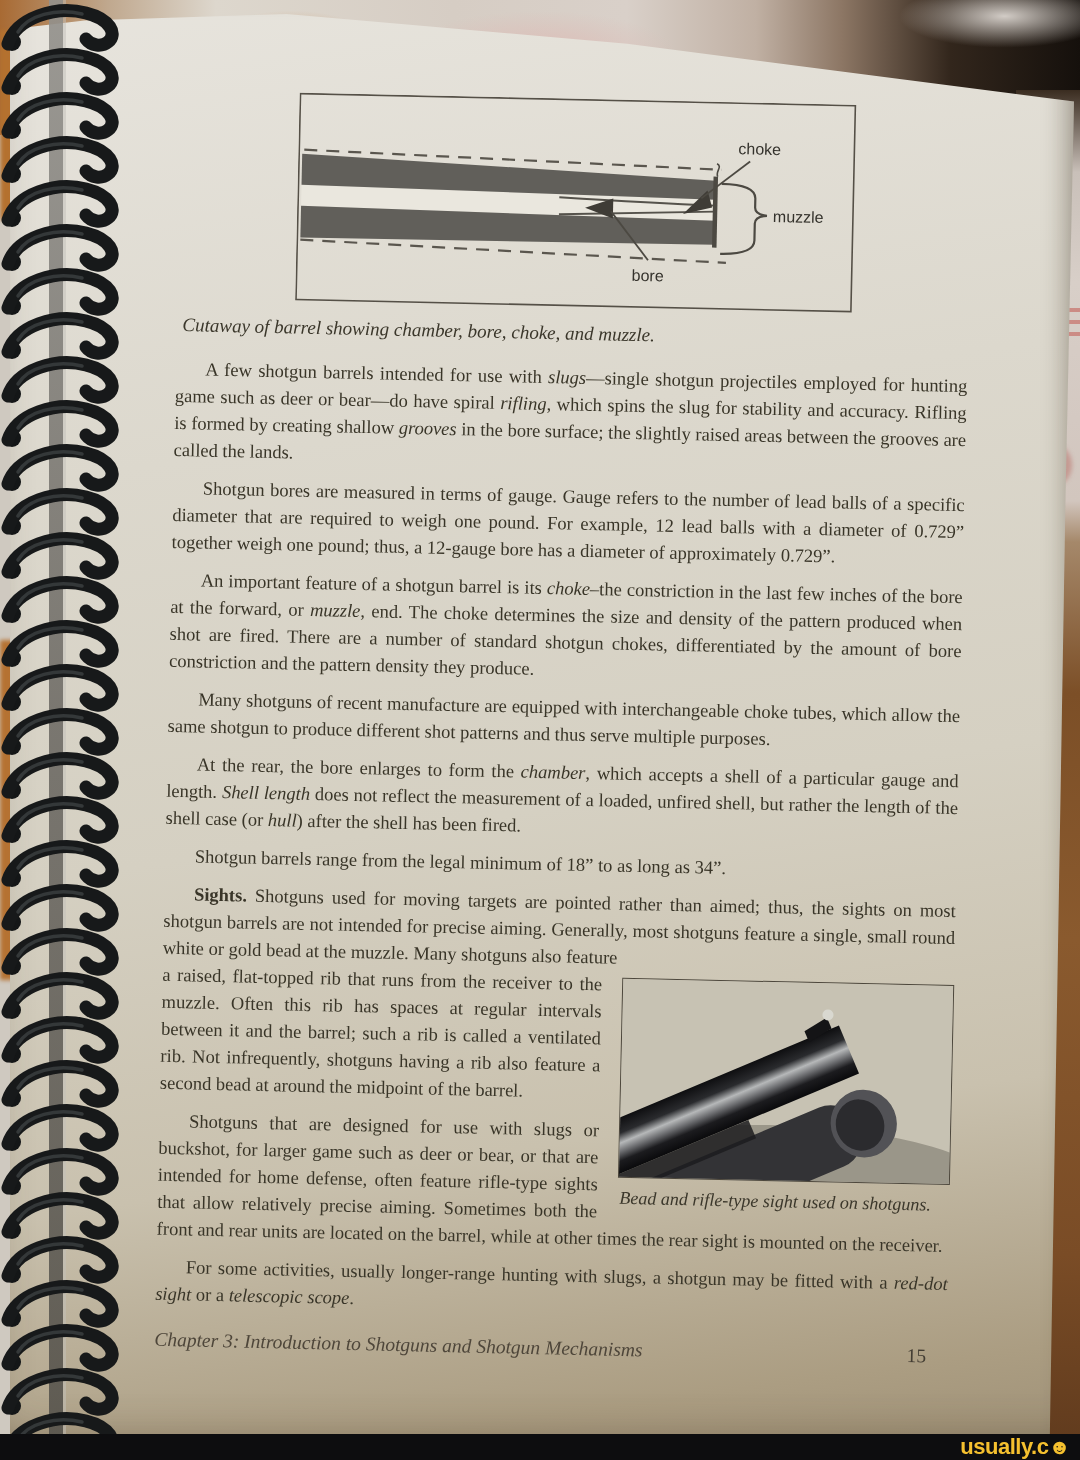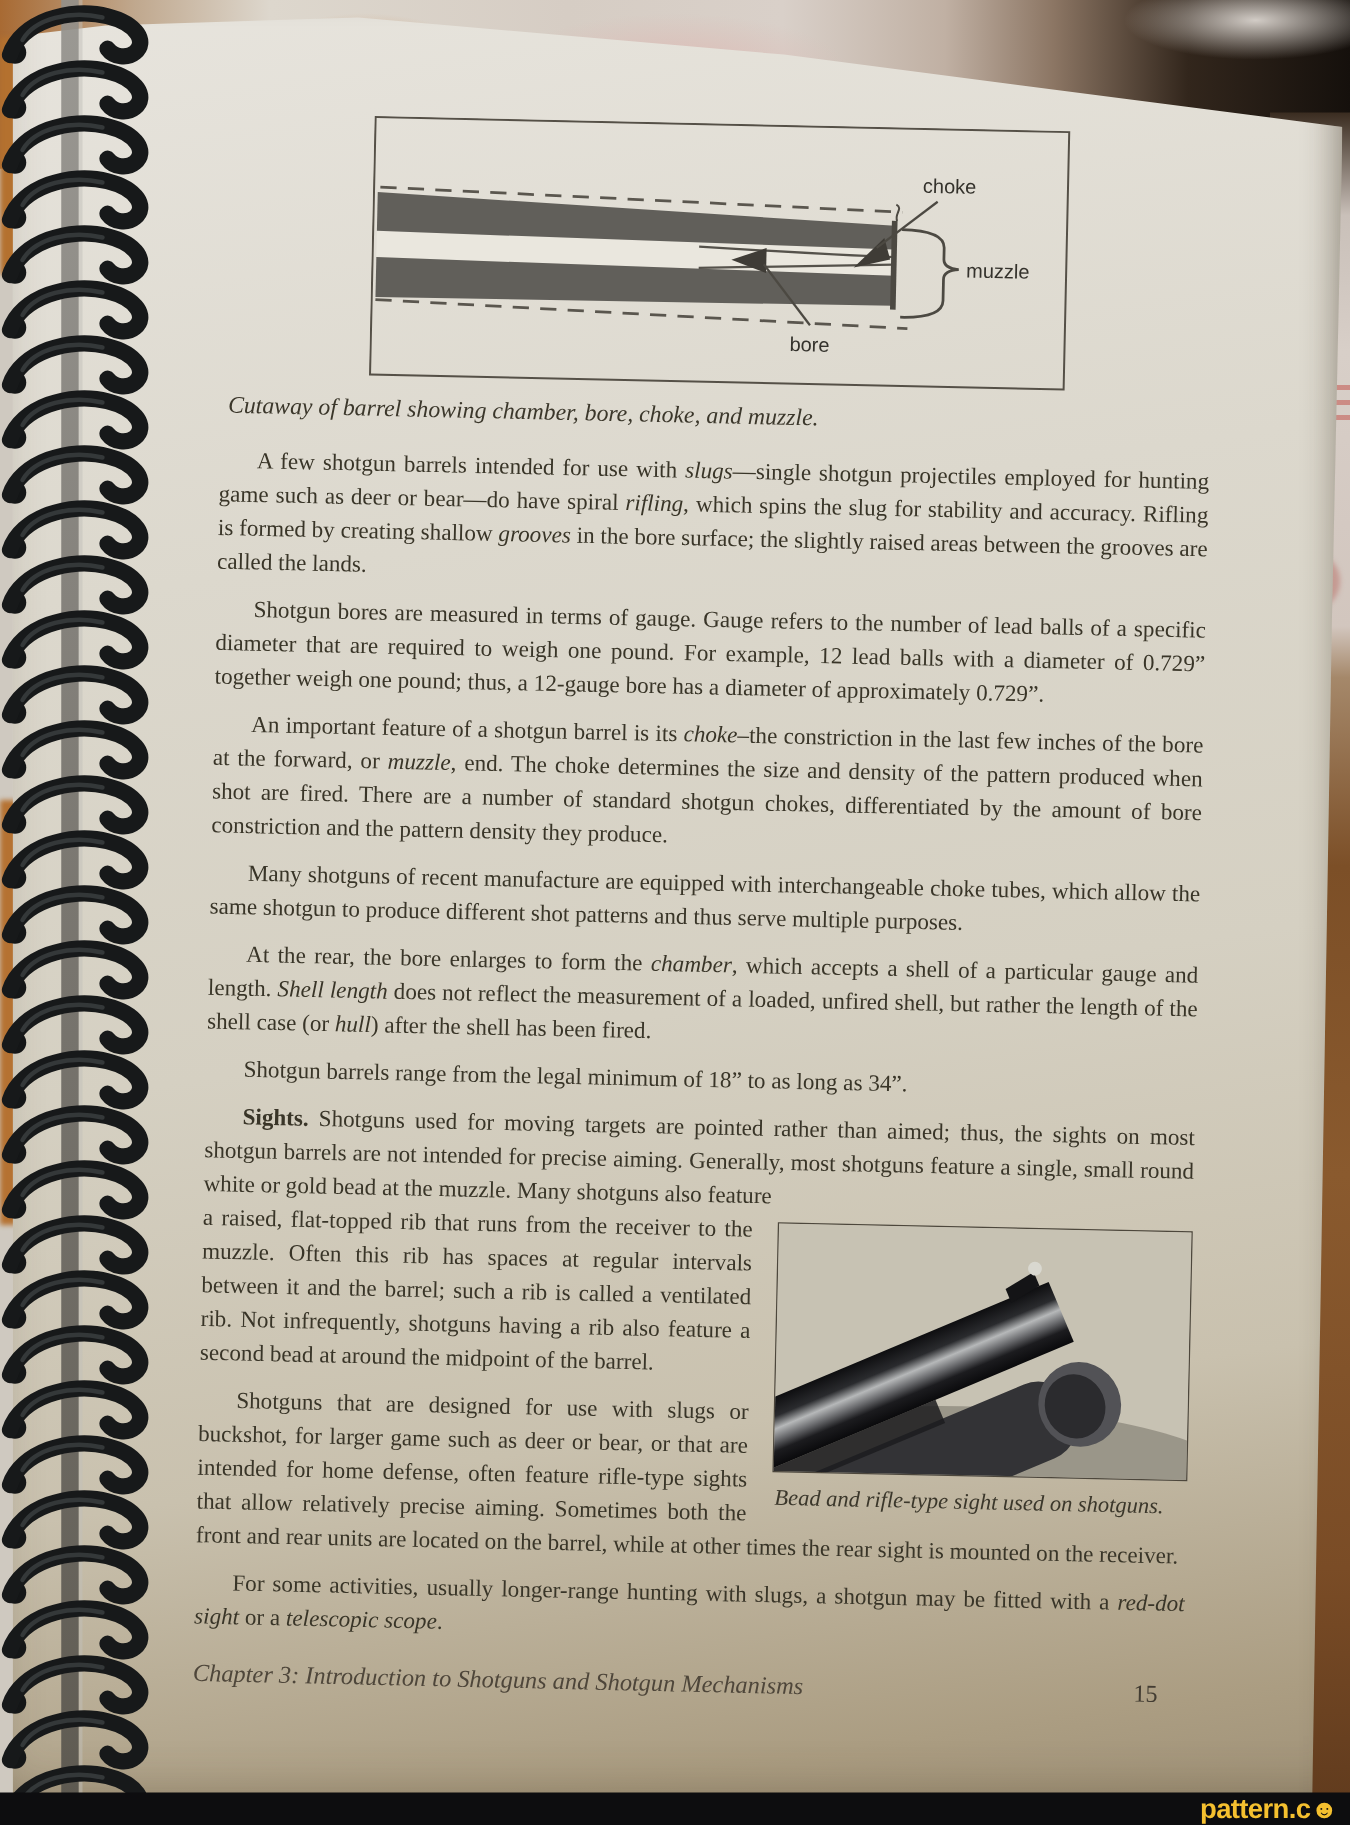--- a/index.html
+++ b/index.html
@@ -240,16 +240,16 @@
       <use href="#coil" y="1190"></use>
         <use href="#coil" y="1234"></use>
         <use href="#coil" y="1278"></use>
       <use href="#coil" y="1322"></use>
         <use href="#coil" y="1366"></use>
         <use href="#coil" y="1410"></use>
     </g>
   </svg>
 
   <div class="watermark-bar">
-    <div class="watermark"><span>pattern.c</span><span class="smiley">☻</span></div>
+    <div class="watermark"><span>usually.c</span><span class="smiley">☻</span></div>
   </div>
 
 </div>
 
 </body></html>

